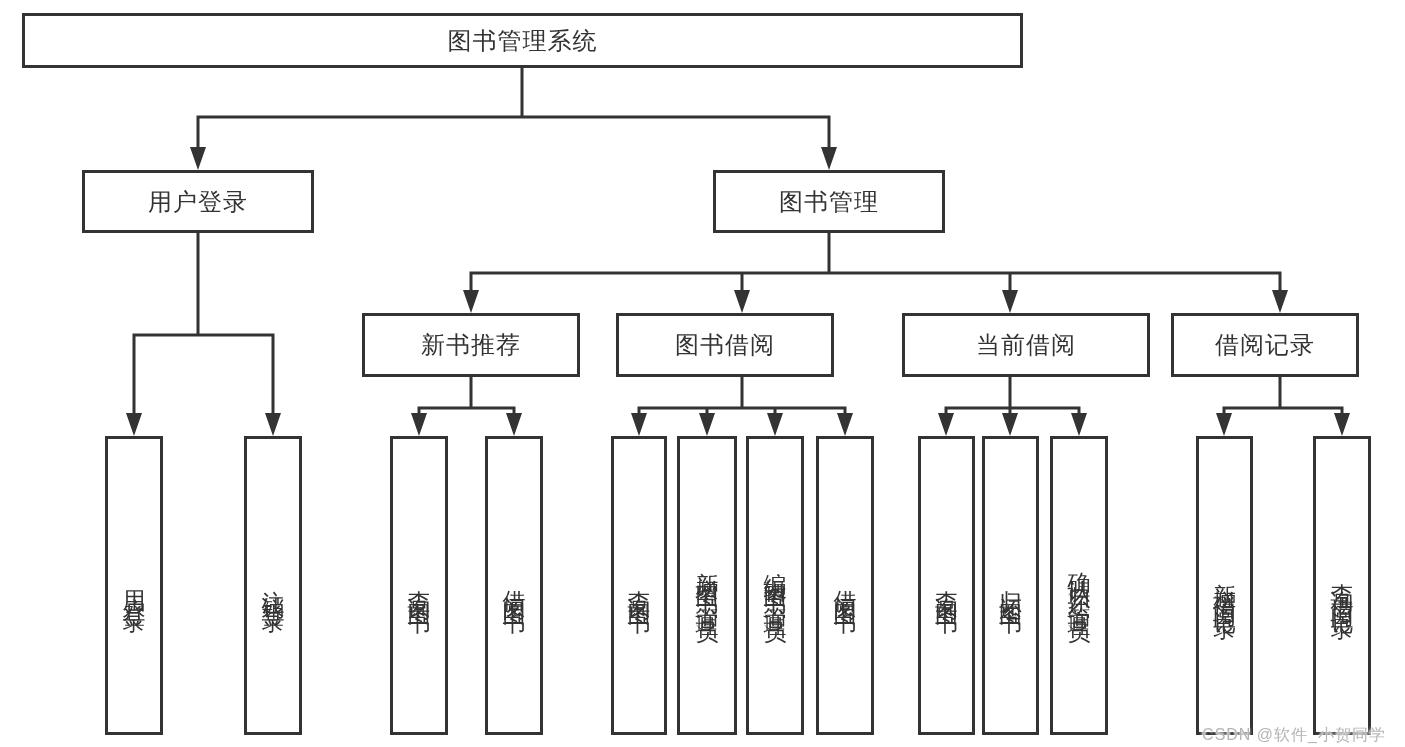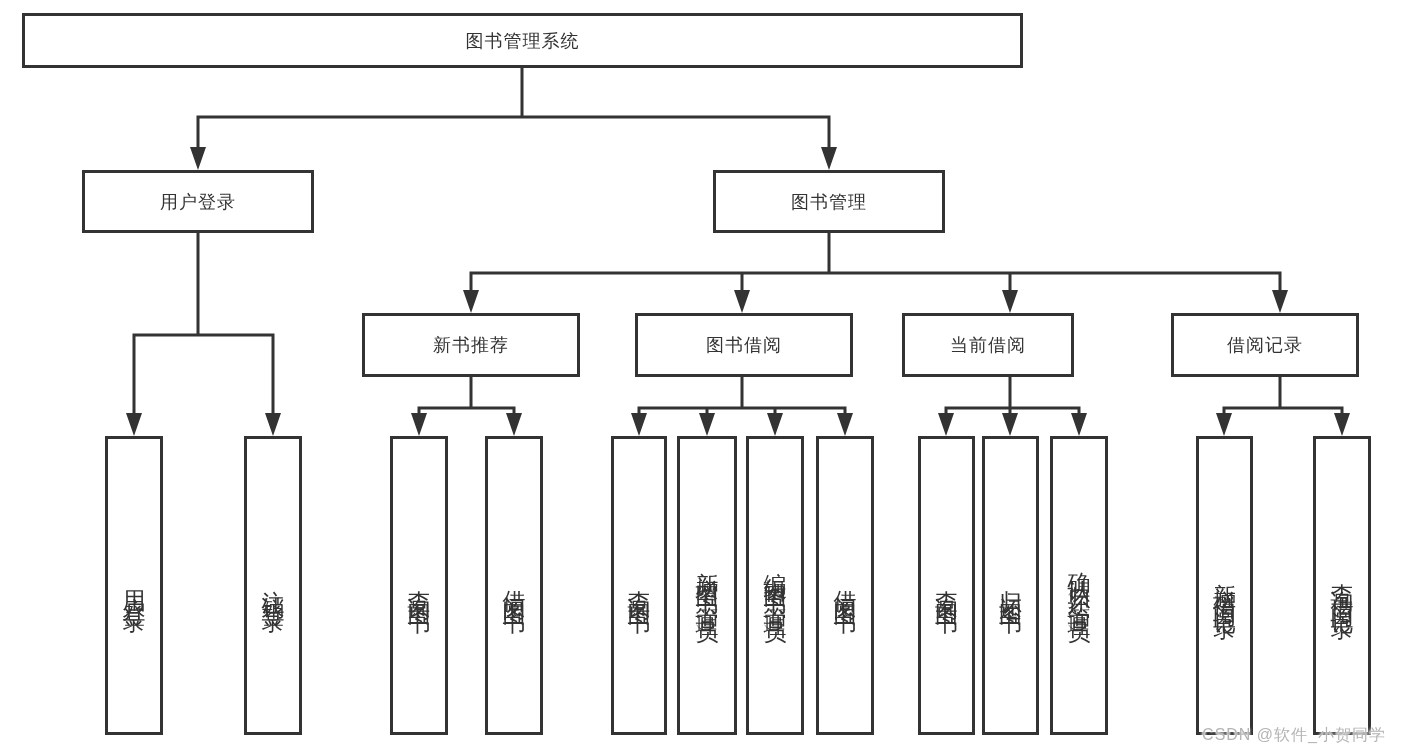--- a/index.html
+++ b/index.html
@@ -33,28 +33,28 @@
   .ctri { fill: var(--line); stroke: none; }
   .node {
     position: absolute;
     background: var(--background);
     border: 3px solid var(--line);
     display: flex;
     align-items: center;
     justify-content: center;
     text-align: center;
   }
-  .h-label { font-size: 18px; letter-spacing: 1px; white-space: nowrap; }
+  .h-label { font-size: 24px; letter-spacing: 1px; white-space: nowrap; }
   .root-box  { left: 22px;  top: 13px;  width: 1001px; height: 55px; }
   .l2a { left: 82px;  top: 170px; width: 232px; height: 63px; }
   .l2b { left: 713px; top: 170px; width: 232px; height: 63px; text-align: right; }
   .l3  { top: 313px; height: 64px; }
   .l3a { left: 362px;  width: 218px; }
-  .l3b { left: 635px;  width: 218px; justify-content: center; }
-  .l3c { left: 902px;  width: 172px; }
+  .l3b { left: 616px;  width: 218px; justify-content: center; }
+  .l3c { left: 902px;  width: 248px; }
   .l3d { left: 1171px; width: 188px; }
   .leaf { top: 436px; height: 299px; }
   .vtext {
     writing-mode: vertical-rl;
     text-orientation: mixed;
     font-size: 23px;
     letter-spacing: 7px;
     line-height: 1;
     white-space: nowrap;
   }

